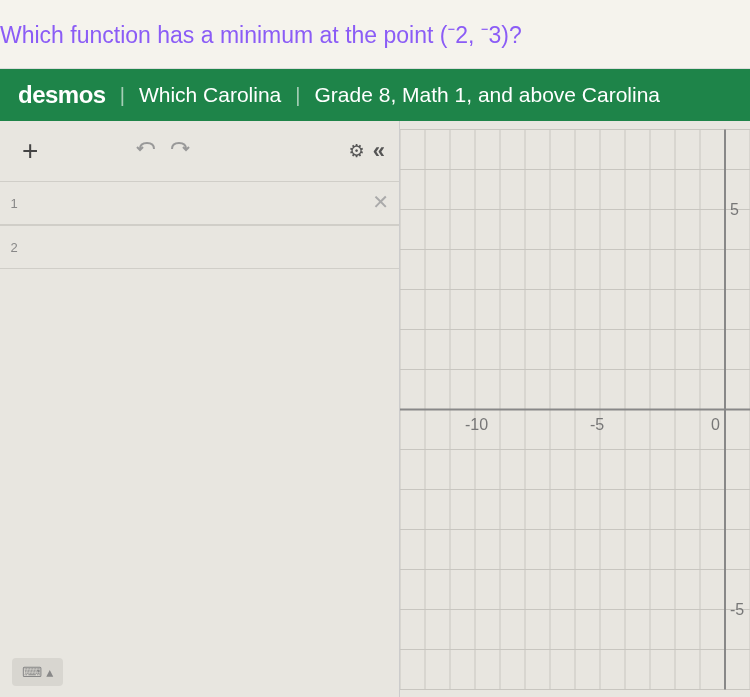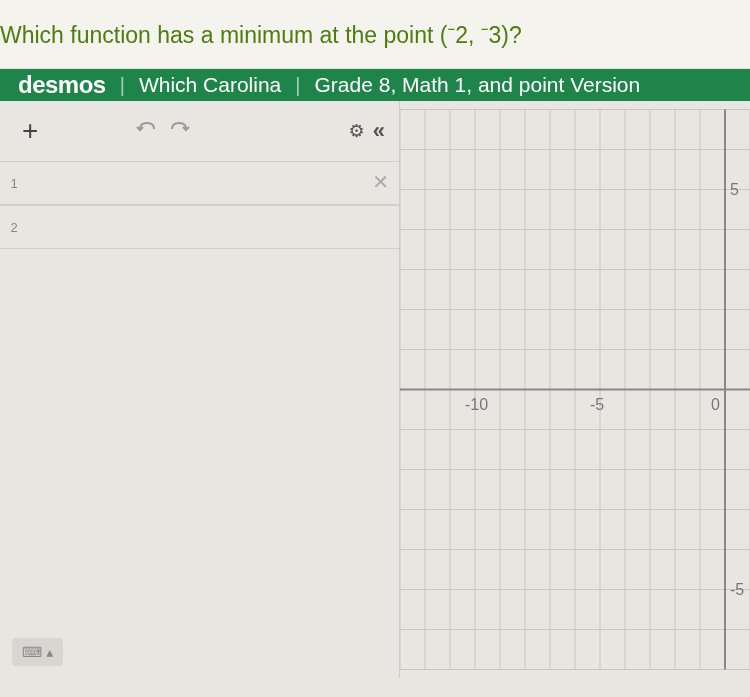--- a/index.html
+++ b/index.html
@@ -11,29 +11,29 @@
       font-family: -apple-system, BlinkMacSystemFont, "Segoe UI", Arial, sans-serif;
       background: #e8e6e0;
       width: 750px;
       height: 697px;
       overflow: hidden;
     }
     .question-bar {
       background: #f5f3ed;
       padding: 18px 10px 18px 0;
       font-size: 23px;
-      color: #4d7c0f;
+      color: #8b5cf6;
       border-bottom: 1px solid #ddd;
     }
     .header-bar {
       background: #1e8449;
       color: #fff;
       display: flex;
       align-items: center;
-      padding: 2px 18px;
+      padding: 12px 18px;
       font-size: 21px;
       text-align: center;
     }
     .brand {
       font-weight: 600;
       font-size: 24px;
       letter-spacing: -0.5px;
     }
     .divider {
       margin: 0 14px;
@@ -158,21 +158,21 @@
 </head>
 <body>
 
 <div class="question-bar">Which function has a minimum at the point (⁻2, ⁻3)?</div>
 
 <div class="header-bar">
   <span class="brand">desmos</span>
   <span class="divider">|</span>
   <span class="region">Which Carolina</span>
   <span class="divider">|</span>
-  <span class="version">Grade 8, Math 1, and point Version</span>
+  <span class="version">Grade 8, Math 1, and above Carolina</span>
 </div>
 
 <div class="main-area">
   <div class="left-panel">
     <div class="toolbar">
       <span class="add-btn">+</span>
       <div class="undo-redo">
         <span class="undo-icon">
           <svg width="22" height="18" viewBox="0 0 22 18">
               <path d="M4 9 Q4 3 11 3 Q18 3 18 9" fill="none" stroke="#999" stroke-width="2"></path>

